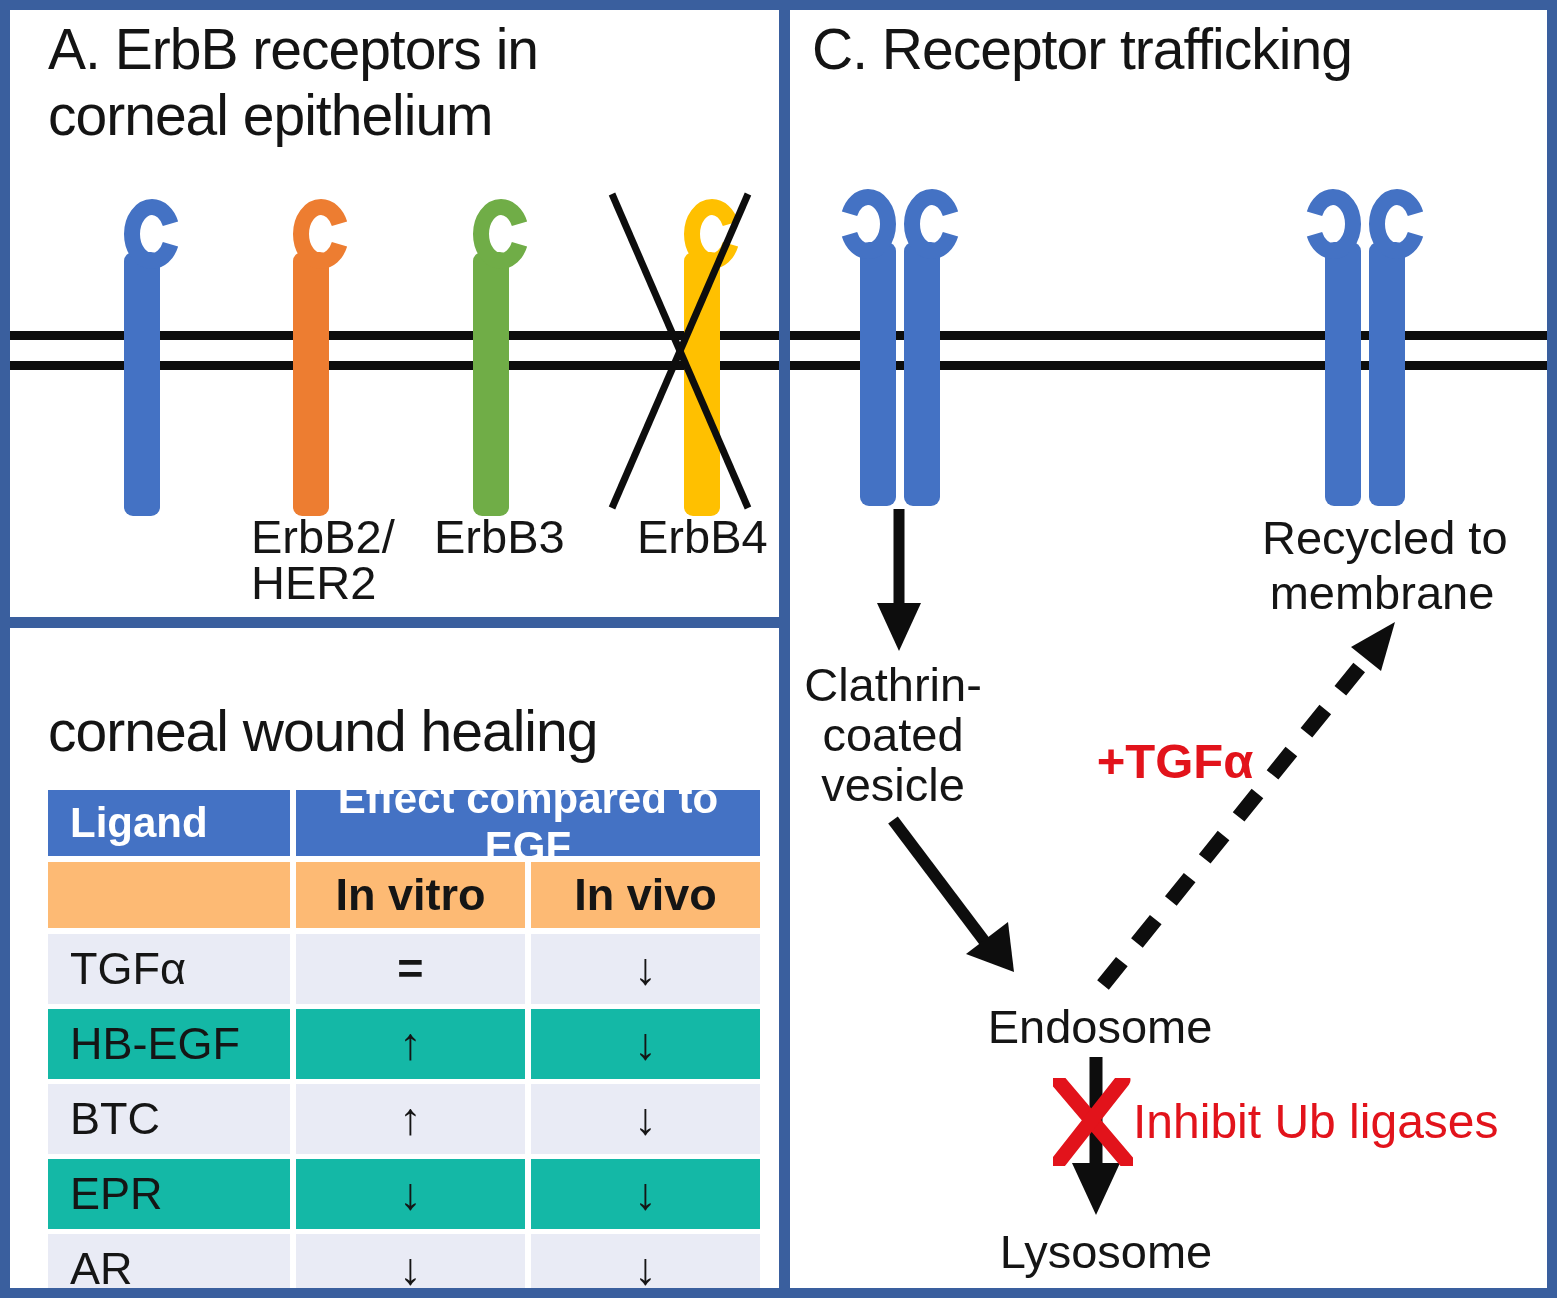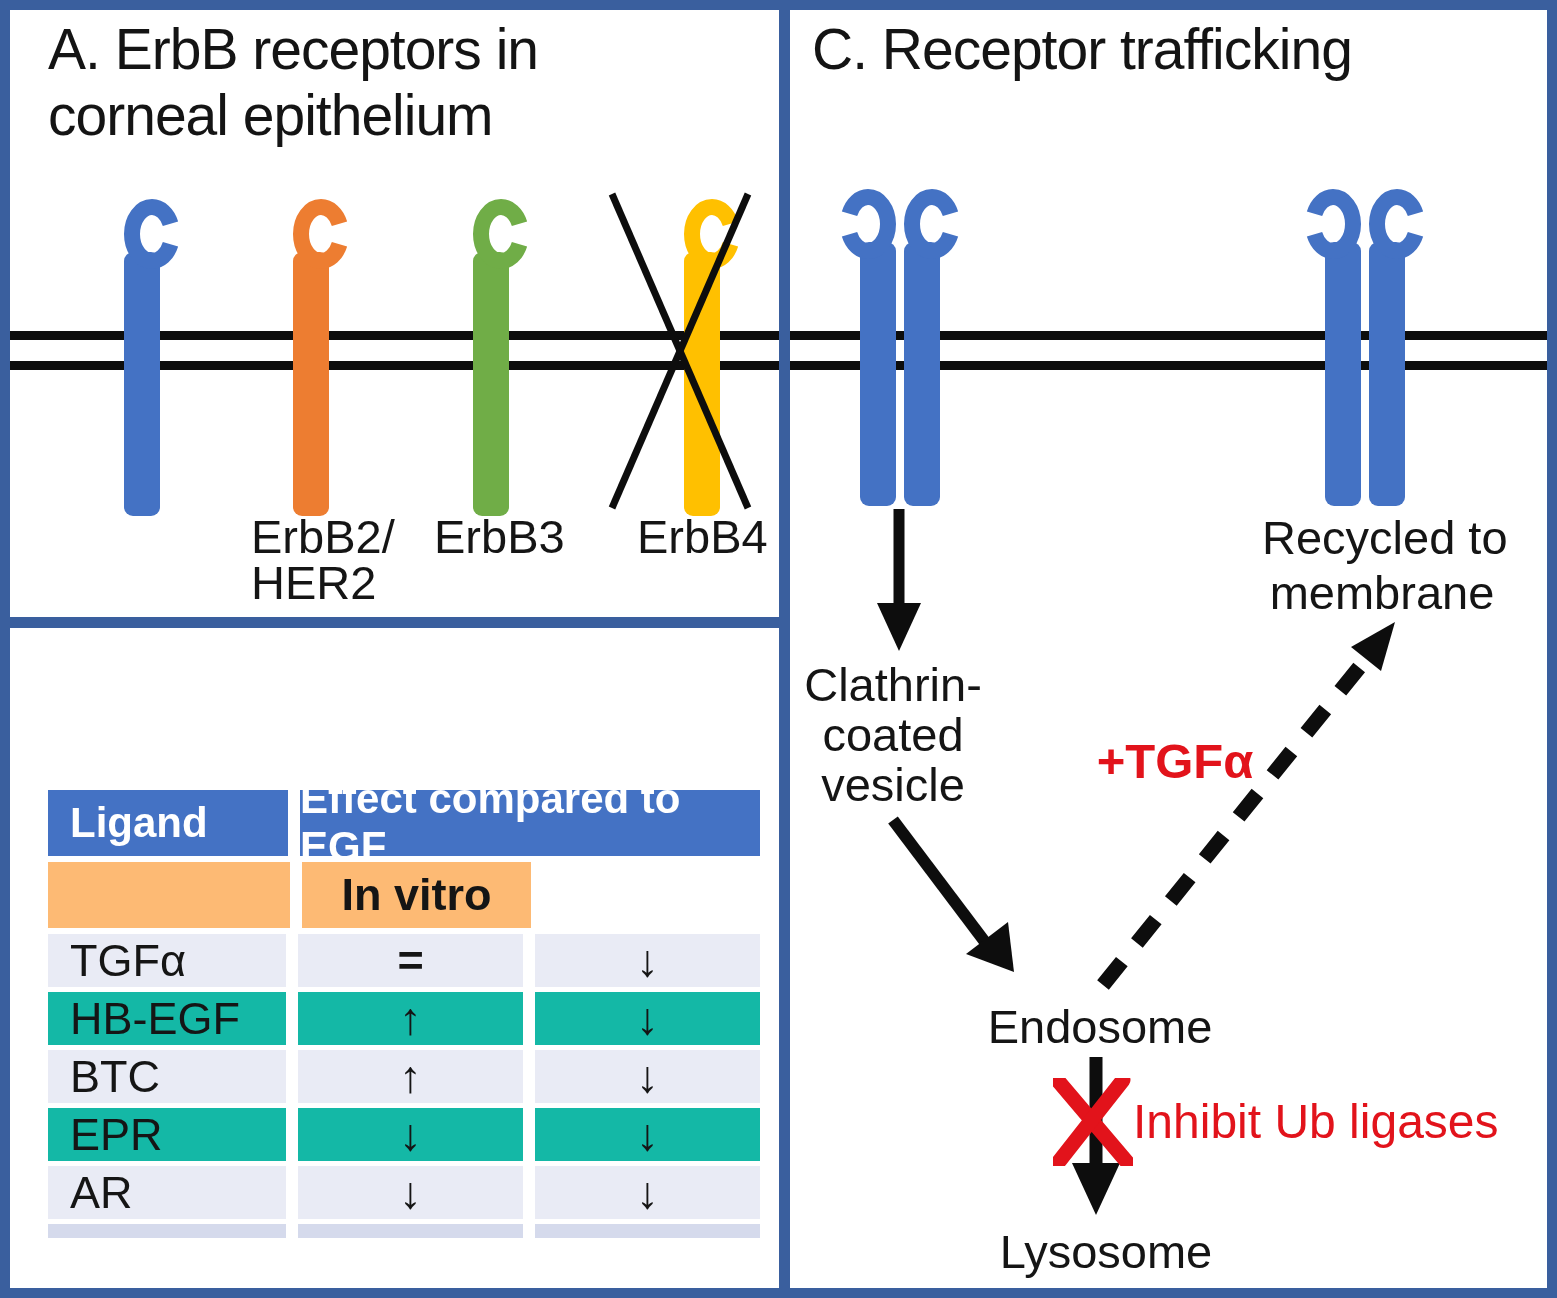--- a/index.html
+++ b/index.html
@@ -30,30 +30,30 @@
   
   .rlabel{position:absolute; top:514px; font-size:47px; line-height:46px; white-space:pre;}
 
   
   .clabel{position:absolute; font-size:47px; line-height:50px; text-align:center; white-space:pre; z-index:4;}
   .red{color:#E2131B;}
   .arrow{position:absolute; z-index:2;}
 
   
   #ligand-table{position:absolute; left:48px; top:790px; width:712px; z-index:2;}
-  .trow{display:flex; gap:12px; margin-bottom:6px;}
+  .trow{display:flex; gap:6px; margin-bottom:6px;text-align:center;}
   .trow.data{margin-bottom:5px;}
   .cell{box-sizing:border-box; display:flex; align-items:center;}
   .cell.c1{width:242px; padding-left:22px;}
   .cell.c2{width:229px; justify-content:center;}
   .cell.c3{width:229px; justify-content:center;}
   .cell.cwide{width:464px; justify-content:center;}
   .hdr .cell{background:#4472C4; color:#ffffff; font-weight:bold; font-size:42px; height:66px;}
   .sub .cell{background:#fdba74; font-weight:bold; font-size:45px; height:66px;}
-  .data .cell{height:53px; font-size:45px;}
+  .data .cell{height:70px; font-size:45px;}
   .data.light .cell{background:#E9EBF5;}
   .data.dark .cell{background:#14b8a6;}
   .sym{font-size:52px; font-weight:600;}
   .sliver .cell{background:#D5DAEC; height:14px;}
 </style>
 </head>
 <body>
 
 <div id="figure">
 
@@ -86,30 +86,31 @@
 
   <svg class="xout" style="left:600px; top:186px;" width="160" height="330" viewBox="0 0 160 330">
     <line x1="12" y1="8" x2="148" y2="322" stroke="#0d0d0d" stroke-width="7"></line>
     <line x1="148" y1="8" x2="12" y2="322" stroke="#0d0d0d" stroke-width="7"></line>
   </svg>
 
   <div class="rlabel" style="left:251px;"><span>ErbB2/</span><br><span>HER2</span></div>
   <div class="rlabel" style="left:434px;"><span>ErbB3</span></div>
   <div class="rlabel" style="left:637px;"><span>ErbB4</span></div>
 
-  <div class="title" style="left:48px; top:632px;"><br></div>
+  <div class="title" style="left:48px; top:632px;"><br><span>corneal wound healing</span></div>
 
   <div id="ligand-table">
     <div class="trow hdr">
       <div class="cell c1">Ligand</div>
       <div class="cell cwide">Effect compared to EGF</div>
     </div>
     <div class="trow sub">
       <div class="cell c1"></div>
       <div class="cell c2">In vitro</div>
+      <div class="cell c3">In vivo</div>
     </div>
     <div class="trow data light">
       <div class="cell c1">TGFα</div>
       <div class="cell c2 sym">=</div>
       <div class="cell c3 sym">↓</div>
     </div>
     <div class="trow data dark">
       <div class="cell c1">HB-EGF</div>
       <div class="cell c2 sym">↑</div>
       <div class="cell c3 sym">↓</div>

